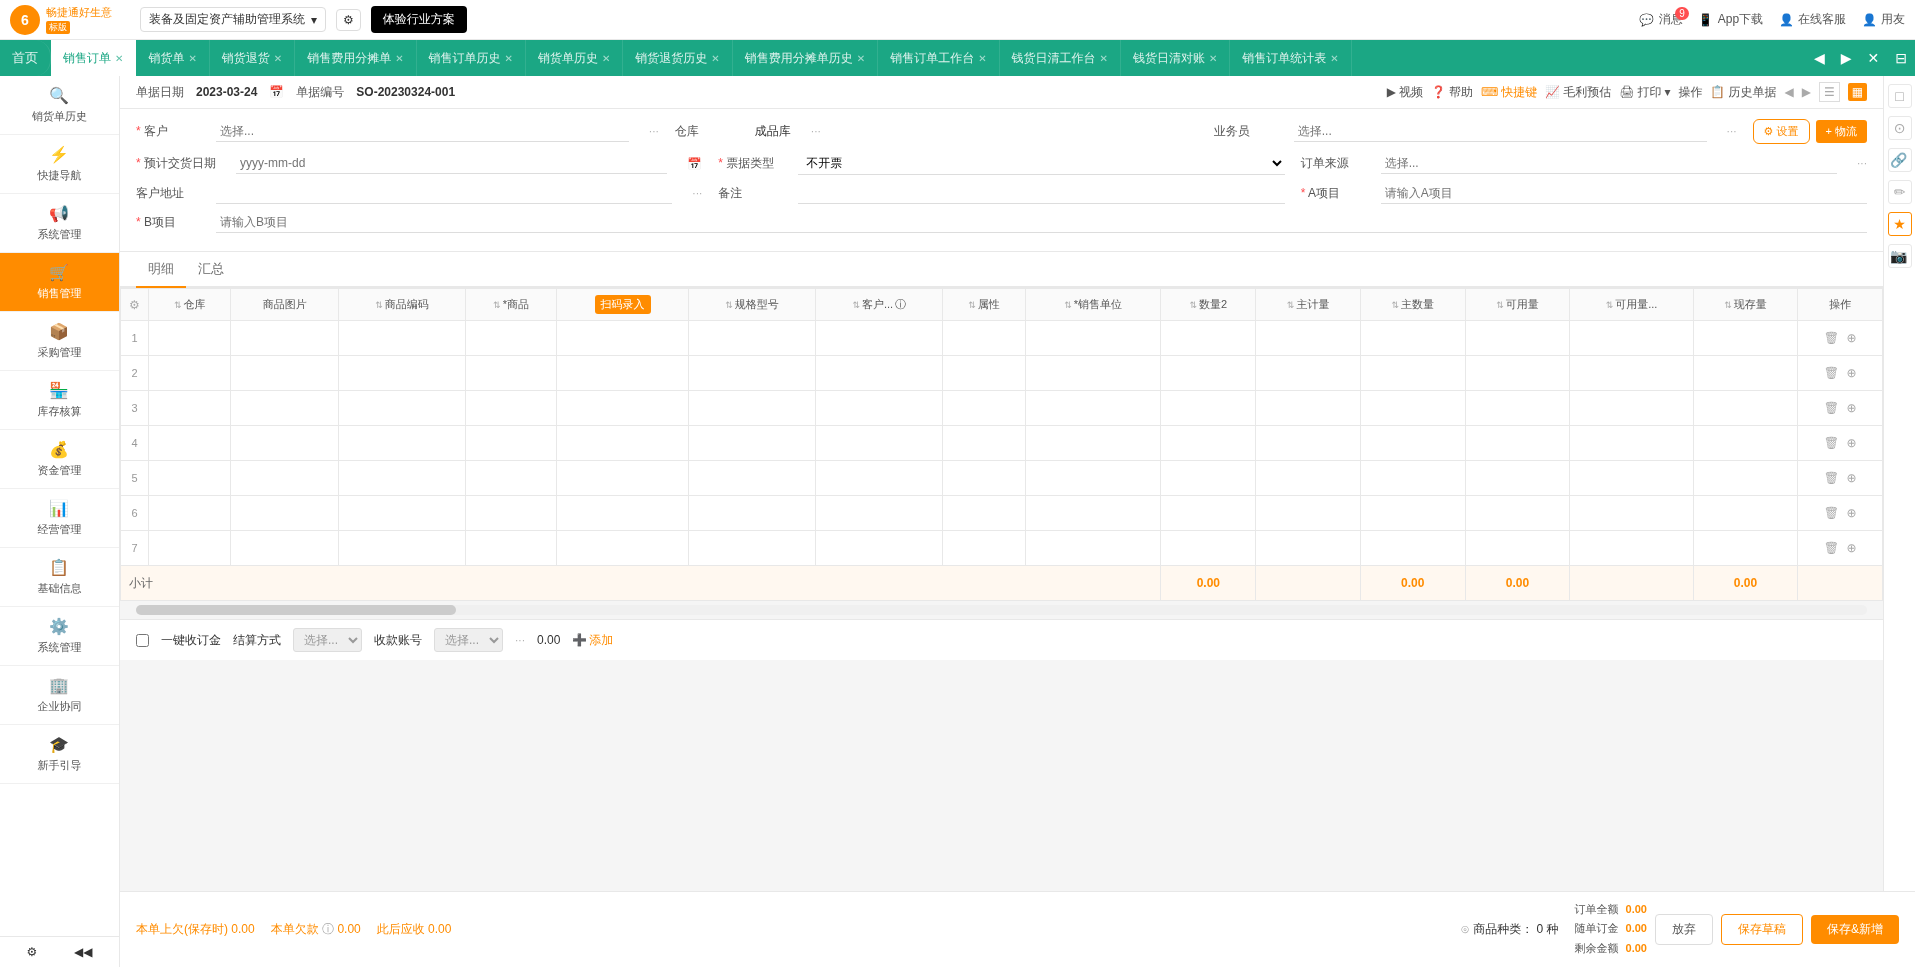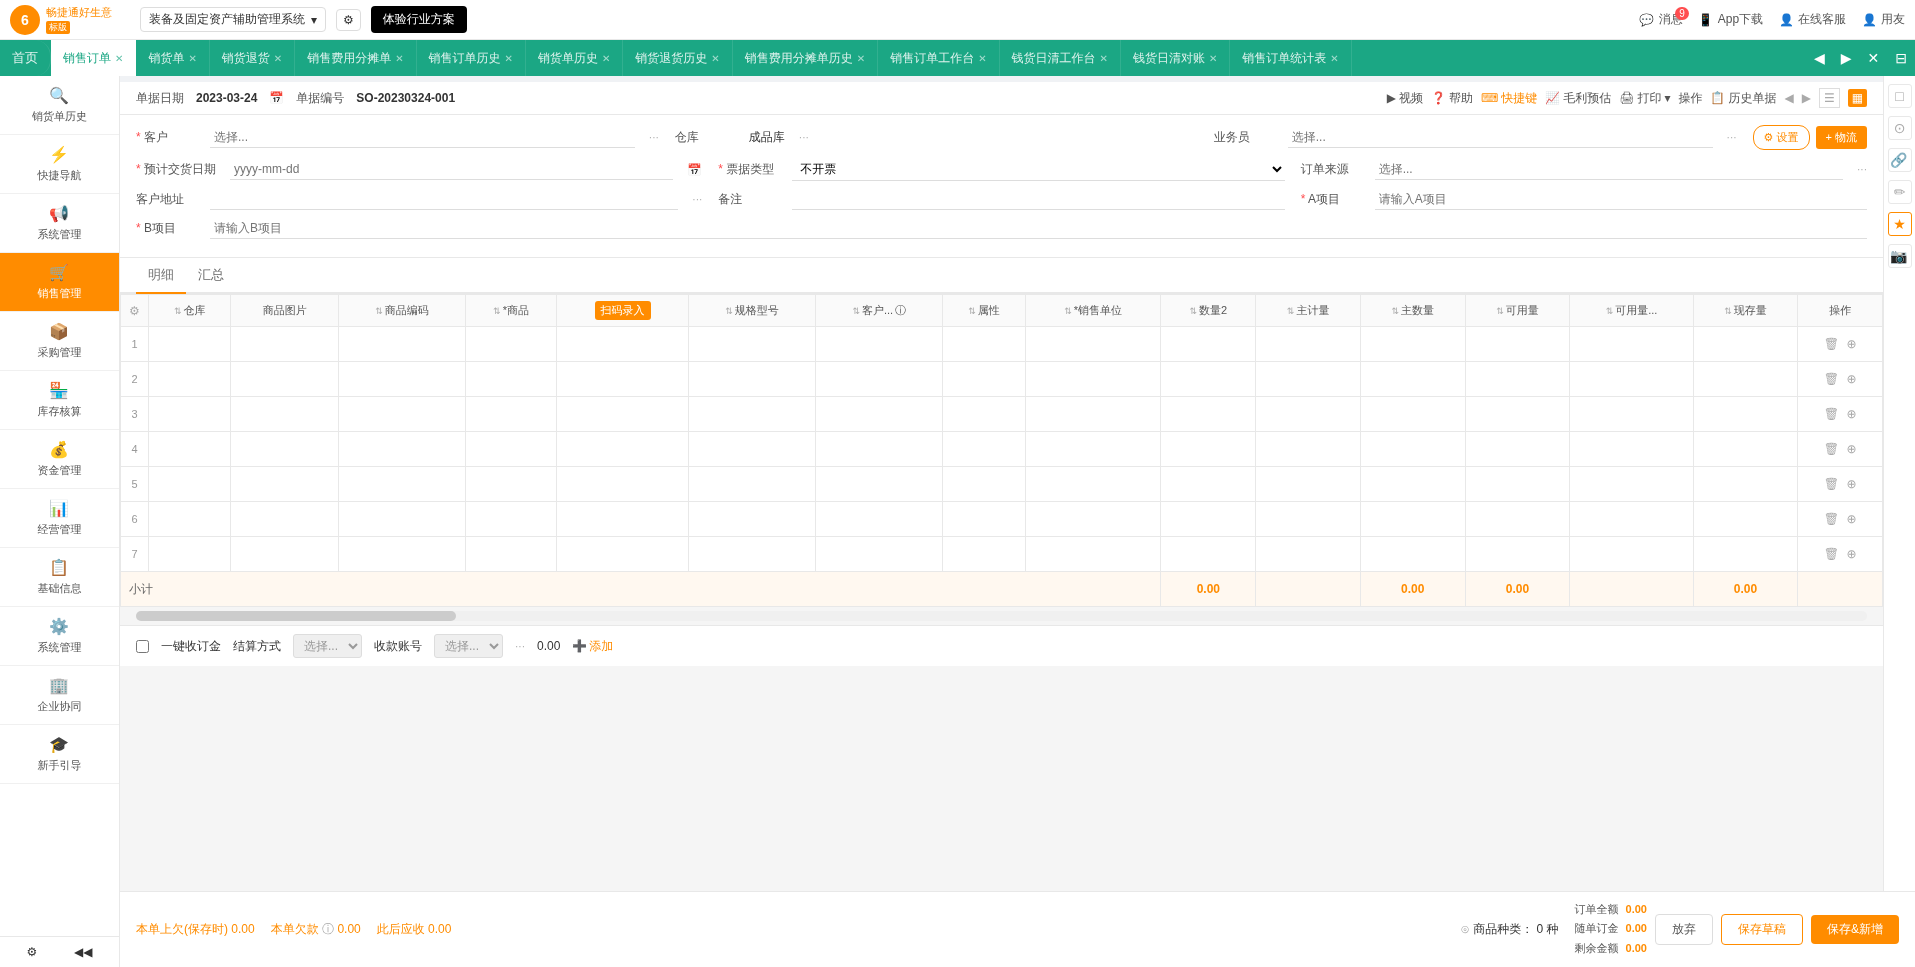--- a/index.html
+++ b/index.html
@@ -161,21 +161,20 @@
       padding: 8px;
       border-top: 1px solid #e8e8e8;
     }
 
     
     .main-content {
       flex: 1;
       background: #f5f5f5;
       overflow-y: auto;
       position: relative;
-      margin-top: 6px;
     }
 
     
     .form-area {
       background: white;
       padding: 10px 16px;
       border-bottom: 1px solid #e8e8e8;
     }
 
     
@@ -202,21 +201,21 @@
     
     .form-row {
       display: flex;
       align-items: center;
       margin-bottom: 8px;
       gap: 16px;
     }
     .form-group {
       display: flex;
       align-items: center;
-      gap: 14px;
+      gap: 20px;
       flex: 1;
     }
     .form-label {
       color: #555;
       white-space: nowrap;
       font-size: 12px;
       min-width: 60px;
     }
     .form-label.required::before {
       content: '* ';
@@ -605,21 +604,21 @@
           <span class="form-label">仓库</span>
           <span style="color:#333;">成品库</span>
           <span class="dots">···</span>
         </div>
         <div class="form-group">
           <span class="form-label">业务员</span>
           <input class="form-input" placeholder="选择..." style="">
           <span class="dots">···</span>
         </div>
         <div style="display:flex;gap:6px;align-items:center;">
-          <button style="background:#fff;border:1px solid #ff8c00;color:#ff8c00;padding:4px 10px;border-radius:11px;cursor:pointer;font-size:11px;">⚙ <span>设置</span></button>
+          <button style="background:#fff;border:1px solid #ff8c00;color:#ff8c00;padding:4px 10px;border-radius:6px;cursor:pointer;font-size:11px;">⚙ <span>设置</span></button>
           <button style="background:#ff8c00;border:none;color:white;padding:4px 10px;border-radius:3px;cursor:pointer;font-size:11px;">+ 物流</button>
         </div>
       </div>
 
       <div class="form-row">
         <div class="form-group">
           <span class="form-label required">预计交货日期</span>
           <input class="form-input" placeholder="yyyy-mm-dd" style="color: rgb(204, 204, 204);">
           <span style="color:#aaa;cursor:pointer;">📅</span>
         </div>

